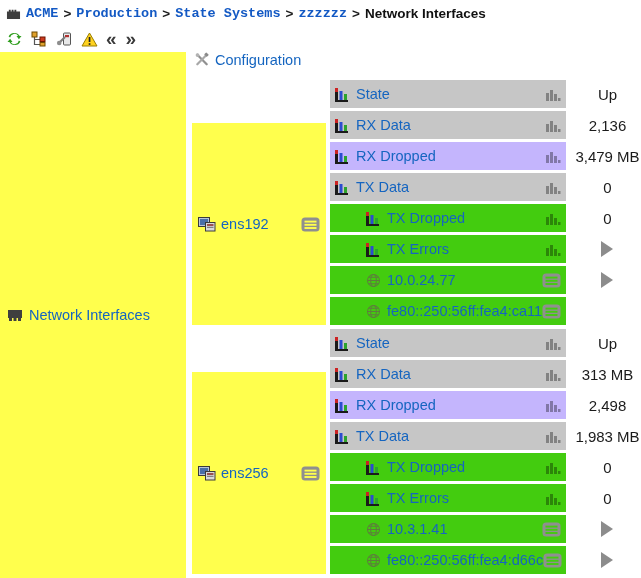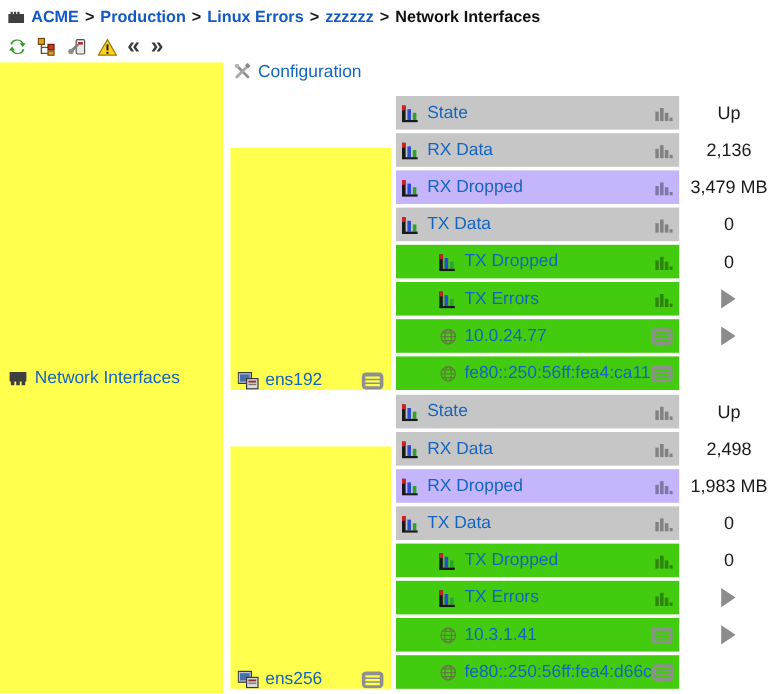--- a/index.html
+++ b/index.html
@@ -1,39 +1,39 @@
 <!DOCTYPE html>
 <html><head>
 <meta charset="utf-8">
 <style>
   html,body{margin:0;padding:0;background:#fff;}
   body{font-family:"Liberation Sans","DejaVu Sans",sans-serif;}
   #app{position:relative;width:641px;height:578px;background:#fff;overflow:hidden;}
 
   
   .breadcrumb{height:26px;display:flex;align-items:center;padding-left:6px;gap:5px;}
-  .breadcrumb .crumb{font-size:13.5px;font-weight:700;color:#1359c4;text-decoration:none;cursor:pointer;}
+  .breadcrumb .crumb{font-size:13.5px;font-weight:700;color:#1359c4;text-decoration:none;cursor:pointer;font-family:Liberation Mono, monospace;}
   .breadcrumb .sep{font-size:13.5px;font-weight:700;color:#1b1b1b;}
   .breadcrumb .current{font-size:13.5px;font-weight:700;color:#111;}
 
   
   .toolbar{height:26px;display:flex;align-items:center;padding-left:5px;gap:7px;}
   .toolbar .tbicon{display:inline-flex;align-items:center;justify-content:center;width:18px;height:18px;cursor:pointer;}
   .chev{font-size:19px;font-weight:700;color:#3a3a3a;line-height:18px;cursor:pointer;padding:0 1px;}
 
   
   .main{position:absolute;top:52px;left:0;right:0;bottom:0;display:flex;}
   .left-panel{width:186px;background:#ffff4d;display:flex;align-items:center;padding-left:7px;gap:6px;box-sizing:border-box;margin-right:6px;}
   .left-panel .lbl{font-size:14.5px;color:#1565c0;cursor:pointer;}
   .right-region{flex:1;display:flex;flex-direction:column;}
   .config-row{height:29px;margin-bottom:3px;display:flex;align-items:flex-start;gap:5px;padding-left:2px;}
   .config-row .lbl{font-size:14.5px;color:#1565c0;cursor:pointer;}
 
   .block{display:flex;margin-bottom:4px;}
-  .iface-cell{width:134px;background:#ffff4d;display:flex;align-items:flex-end;padding:0 6px;box-sizing:border-box;gap:5px;margin-top:43px;}
+  .iface-cell{width:134px;background:#ffff4d;display:flex;align-items:center;padding:0 6px;box-sizing:border-box;gap:5px;margin-top:43px;}
   .iface-cell .iface-name{font-size:14.5px;color:#1565c0;cursor:pointer;}
   .iface-cell .spacer{flex:1;}
   .rows-col{width:236px;margin-left:4px;display:flex;flex-direction:column;}
   .vals-col{flex:1;display:flex;flex-direction:column;align-items:center;}
 
   .row{height:28px;margin-bottom:3px;display:flex;align-items:center;padding:0 5px;box-sizing:border-box;cursor:pointer;}
   .row:last-child{margin-bottom:0;}
   .row.gray{background:#c6c6c6;}
   .row.yellow{background:#c4b5fd;}
   .row.green{background:#43cc0f;padding-left:36px;}
@@ -60,21 +60,21 @@
   <div class="breadcrumb">
     <span class="tbicon">
       <svg width="15" height="14" viewBox="0 0 16 15">
           <path fill="#3f3f3f" d="M1 14V6h2V4h2v2h1V4h2v2h1V4h2v2h4v8z"></path>
         </svg>
     </span>
     <span class="crumb">ACME</span>
     <span class="sep">&gt;</span>
     <span class="crumb">Production</span>
     <span class="sep">&gt;</span>
-    <span class="crumb">Linux Errors</span>
+    <span class="crumb">State Systems</span>
     <span class="sep">&gt;</span>
     <span class="crumb">zzzzzz</span>
     <span class="sep">&gt;</span>
     <span class="current">Network Interfaces</span>
   </div>
 
   <div class="toolbar">
     <span class="tbicon">
       <svg width="17" height="16" viewBox="0 0 16 16">
         <path fill="#2f9e1e" d="M8 2a6 6 0 0 1 5.2 3H15l-2.6 3.2L10 5h1.7A4.4 4.4 0 0 0 3.6 6.4L2.1 5.5A6 6 0 0 1 8 2z"></path>
@@ -553,20 +553,21 @@
                       <line x1="3.5" y1="4.6" x2="15.5" y2="4.6"></line>
                       <line x1="3.5" y1="7.8" x2="15.5" y2="7.8"></line>
                       <line x1="3.5" y1="11" x2="15.5" y2="11"></line>
                     </g>
                   </svg>
                 </span>
               </div>
             </div>
             <div class="vals-col">
               <div class="val-row">Up</div>
+              <div class="val-row">313 MB</div>
               <div class="val-row">2,498</div>
               <div class="val-row">1,983 MB</div>
               <div class="val-row">0</div>
               <div class="val-row">0</div>
               <div class="val-row">
                 <span class="tri"></span>
               </div>
               <div class="val-row">
                 <span class="tri"></span>
               </div>

